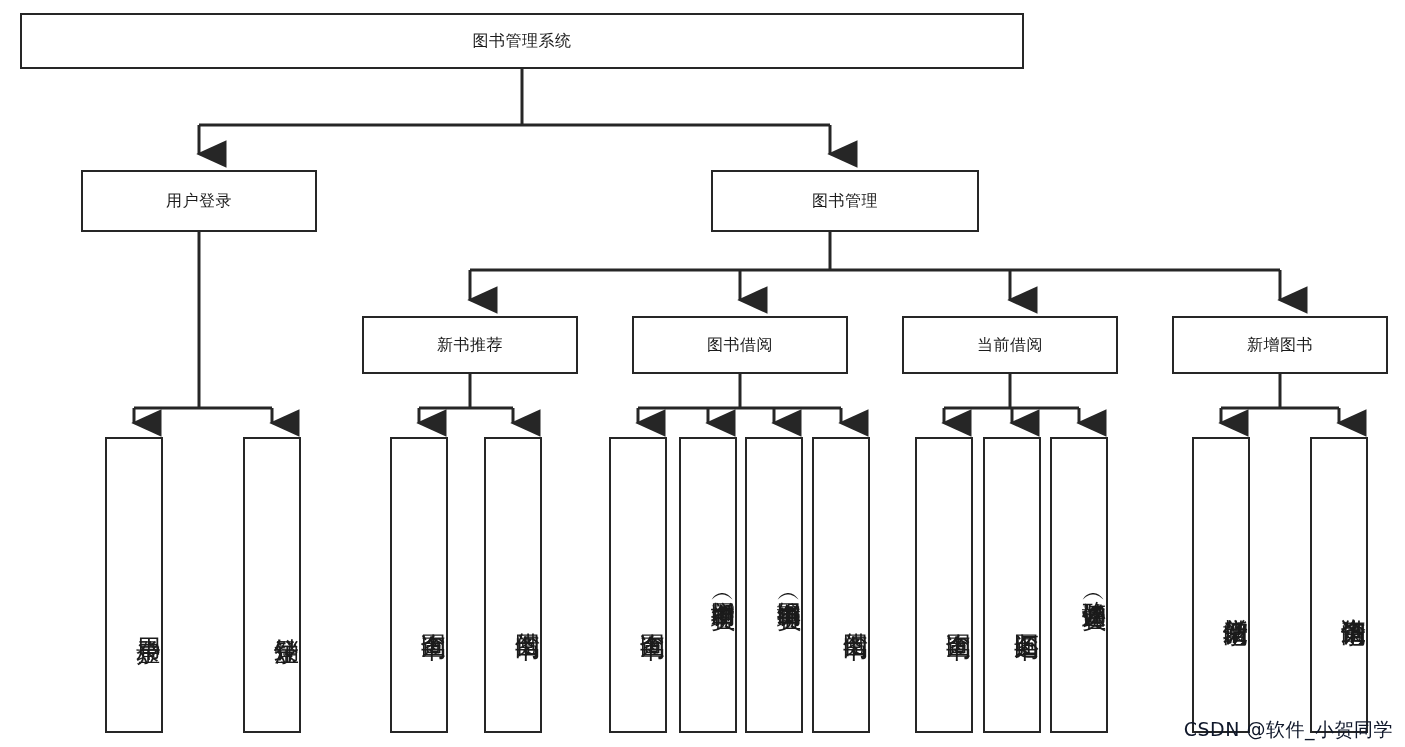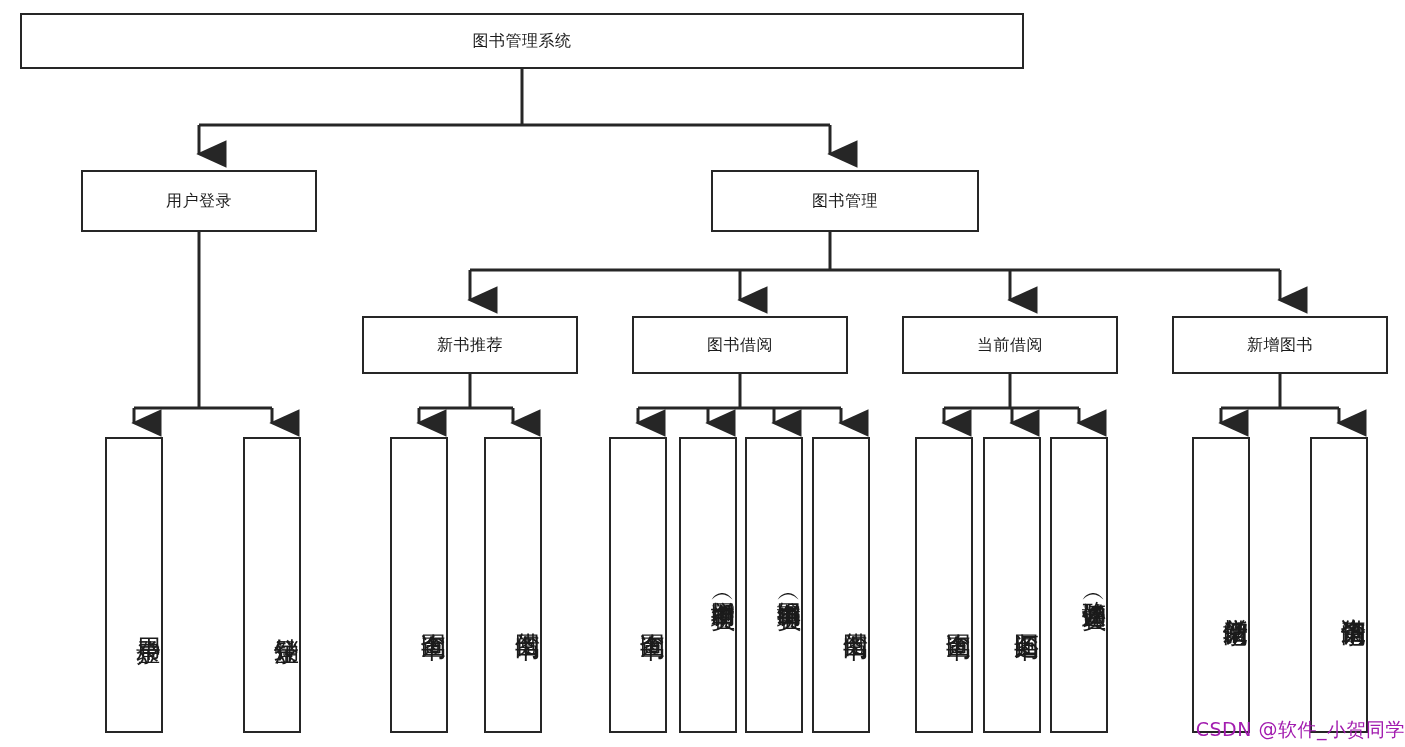--- a/index.html
+++ b/index.html
@@ -48,24 +48,24 @@
     align-items: flex-start;
     justify-content: center;
     padding-top: 4px;
     overflow: hidden;
   }
   .node-v.long {
     font-size: 24px;
   }
   .watermark {
     position: absolute;
-    right: 0;
+    right: 12px;
     bottom: 4px;
     font-size: 19px;
-    color: #a21caf;
+    color: #0f172a;
     white-space: nowrap;
     letter-spacing: 0.5px;
   }
 </style>
 </head>
 <body>
 
 <div id="canvas">
 
   <svg id="edges" viewBox="0 0 1405 747" width="1405" height="747" xmlns="http://www.w3.org/2000/svg">

